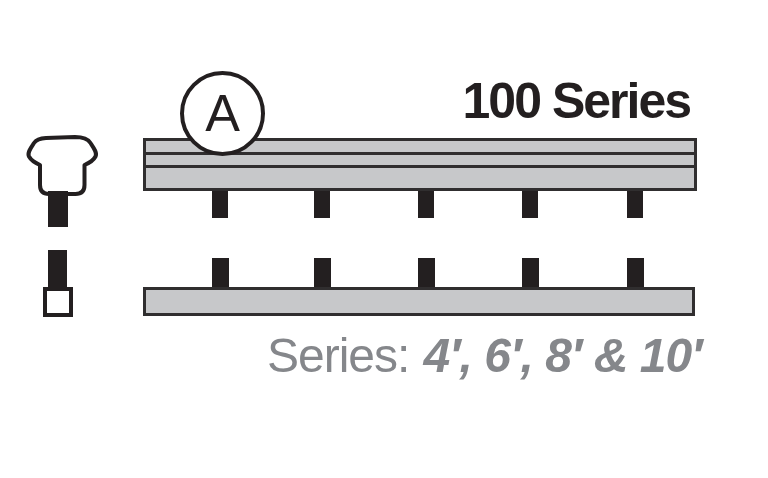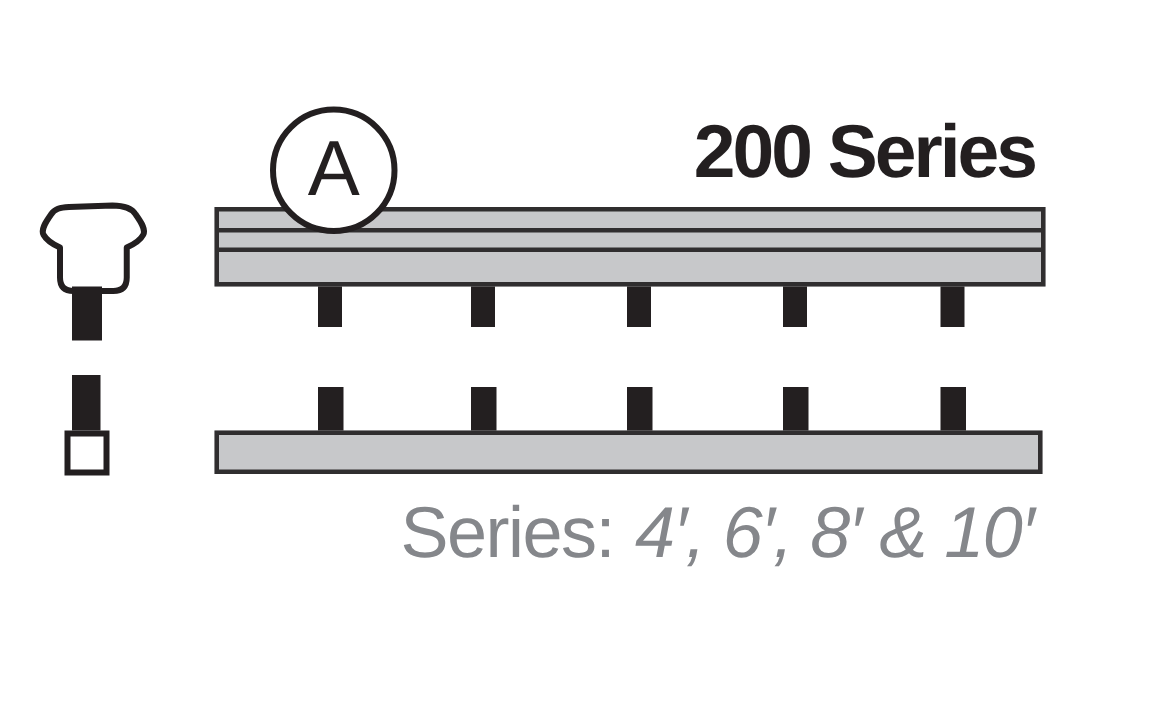--- a/index.html
+++ b/index.html
@@ -45,21 +45,21 @@
   .title{
     position:absolute;right:78px;top:76px;white-space:nowrap;
     font-size:50px;font-weight:700;letter-spacing:-2px;line-height:1;
     color:var(--ink,#231f20);
   }
   .lengths{
     position:absolute;left:267px;top:332px;white-space:nowrap;
     font-size:48px;letter-spacing:-1px;line-height:1;
     color:var(--muted-text,#85878b);
   }
-  .lv{font-style:italic;margin-left:14px;}
+  .lv{font-style:italic;margin-left:14px;font-weight:bold;}
 </style>
 </head>
 <body>
 
 <div class="canvas">
 
   <div>
     <svg class="cap" viewBox="0 0 76 62" xmlns="http://www.w3.org/2000/svg">
       <path d="M 23 4 L 52 3 C 59 3 65 5 67.5 9 C 70.5 13.5 74.5 18.5 72.5 22.5 C 70.8 25.8 66 29 61.5 31 L 61.5 51 Q 61.5 60 52.5 60 L 26 60 Q 17 60 17 51 L 17 31 C 12.5 29 7.8 25.8 6 22.5 C 4 18.5 8 13.5 11 9 C 13.5 5.2 17 4.3 23 4 Z" fill="#ffffff" stroke="currentColor" stroke-width="4" stroke-linejoin="round" stroke-linecap="round"></path>
     </svg>
@@ -86,19 +86,19 @@
   <div class="rail rail-top">
     <div class="rail-line l1"></div>
     <div class="rail-line l2"></div>
   </div>
   <div class="rail rail-bottom"></div>
 
   <div class="callout">
     <span>A</span>
   </div>
 
-  <div class="title">200 Series</div>
+  <div class="title">100 Series</div>
 
   <div class="lengths">
     <span class="ll">Series:</span><span class="lv">4′, 6′, 8′ &amp; 10′</span>
   </div>
 
 </div>
 
 </body></html>

